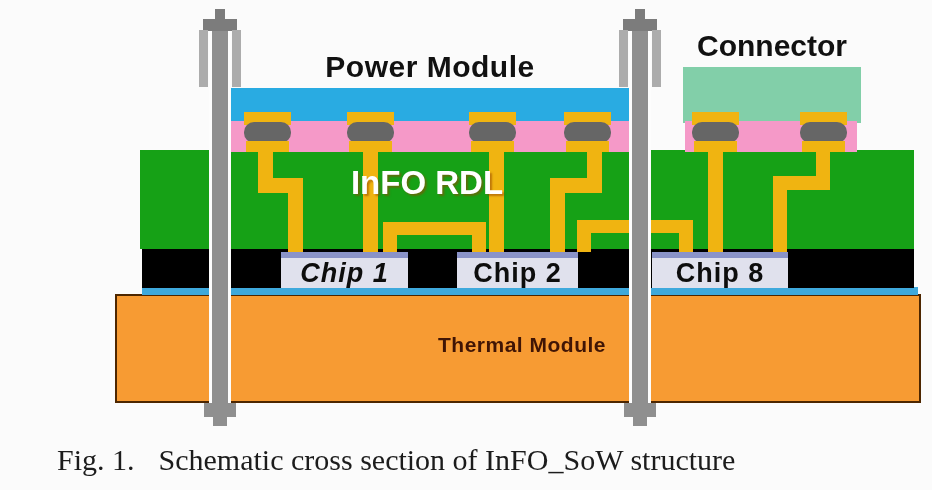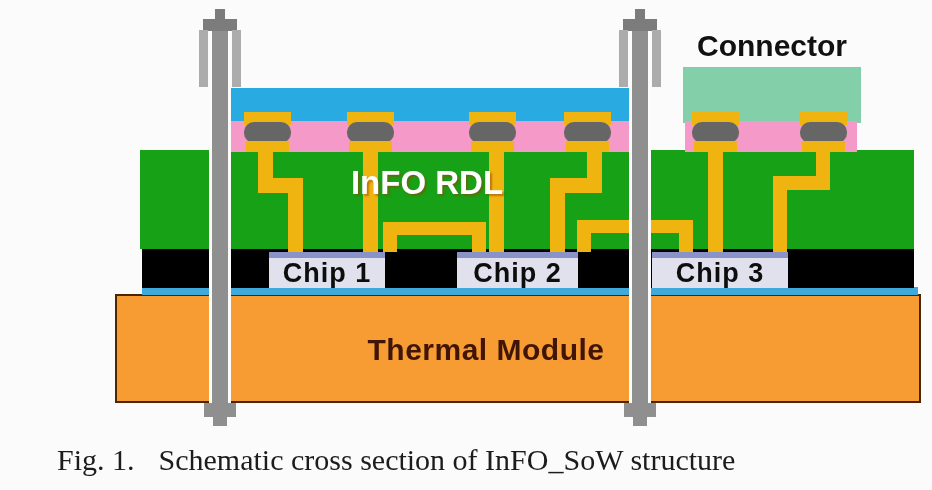--- a/index.html
+++ b/index.html
@@ -34,43 +34,43 @@
   .bolt-shaft{background:var(--bolt-shaft);border-left:3px solid #fdfdfd;border-right:3px solid #fdfdfd;box-sizing:border-box;}
   .bolt-dark{background:var(--bolt-head);}
   .bolt-spring{background:var(--bolt-spring);}
   .bolt-gray{background:var(--bolt-shaft);}
   
   .diagram-label{z-index:8;font-weight:bold;text-align:center;color:#111;}
   .lbl-power{left:230px;top:50px;width:400px;font-size:30px;letter-spacing:0.5px;}
   .lbl-connector{left:683px;top:29px;width:178px;font-size:30px;}
   .lbl-rdl{left:287px;top:164px;width:280px;font-size:33px;color:#fff;
     text-shadow:2px 2px 2px rgba(150,70,0,0.55);}
-  .lbl-thermal{left:116px;top:333px;width:740px;font-size:30px;color:var(--thermal-text);letter-spacing:0.5px;}
+  .lbl-thermal{left:116px;top:333px;width:740px;font-size:21px;color:var(--thermal-text);letter-spacing:0.5px;padding-left:36px;}
   .caption{left:57px;top:443px;width:860px;z-index:8;font-family:"Liberation Serif",serif;
     font-size:30px;color:#1c1c1c;text-align:left;}
   .caption .fig{margin-right:24px;}
 </style>
 </head>
 <body>
 
 <div class="canvas">
 
   <div class="abs layer-orange"></div>
   <div class="abs layer-tim"></div>
   <div class="abs layer-black"></div>
   <div class="abs layer-green"></div>
 
-  <div class="abs chip" style="left:269px;width:116px;">
+  <div class="abs chip" style="left:281px;width:127px;font-style:italic;">
     <span>Chip 1</span>
   </div>
   <div class="abs chip" style="left:457px;width:121px;">
     <span>Chip 2</span>
   </div>
   <div class="abs chip" style="left:652px;width:136px;">
-    <span>Chip 3</span>
+    <span>Chip 8</span>
   </div>
 
   <div class="abs module-blue"></div>
   <div class="abs module-pink"></div>
   <div class="abs conn-mint"></div>
   <div class="abs conn-pink"></div>
 
   <div id="gen">
       <div class="abs bump-pad" style="left: 244px; top: 112px; width: 47px; height: 13px;"></div>
       <div class="abs bump" style="left: 244px; top: 122px; width: 47px; height: 21px;"></div>
@@ -117,20 +117,21 @@
       <div class="abs bolt-part bolt-gray" style="left: 213px; top: 417px; width: 14px; height: 9px;"></div>
       <div class="abs bolt-part bolt-shaft" style="left: 629px; top: 19px; width: 22px; height: 384px;"></div>
       <div class="abs bolt-part bolt-dark" style="left: 635px; top: 9px; width: 10px; height: 11px;"></div>
       <div class="abs bolt-part bolt-dark" style="left: 623px; top: 19px; width: 34px; height: 12px;"></div>
       <div class="abs bolt-part bolt-spring" style="left: 619px; top: 30px; width: 9px; height: 57px;"></div>
       <div class="abs bolt-part bolt-spring" style="left: 652px; top: 30px; width: 9px; height: 57px;"></div>
       <div class="abs bolt-part bolt-gray" style="left: 624px; top: 403px; width: 32px; height: 14px;"></div>
       <div class="abs bolt-part bolt-gray" style="left: 633px; top: 417px; width: 14px; height: 9px;"></div>
     </div>
 
+  <div class="abs diagram-label lbl-power">Power Module</div>
   <div class="abs diagram-label lbl-connector">Connector</div>
   <div class="abs diagram-label lbl-rdl">InFO RDL</div>
   <div class="abs diagram-label lbl-thermal">Thermal Module</div>
 
   <div class="abs caption">
     <span class="fig">Fig. 1.</span><span>Schematic cross section of InFO_SoW structure</span>
   </div>
 </div>
 
 </body></html>

